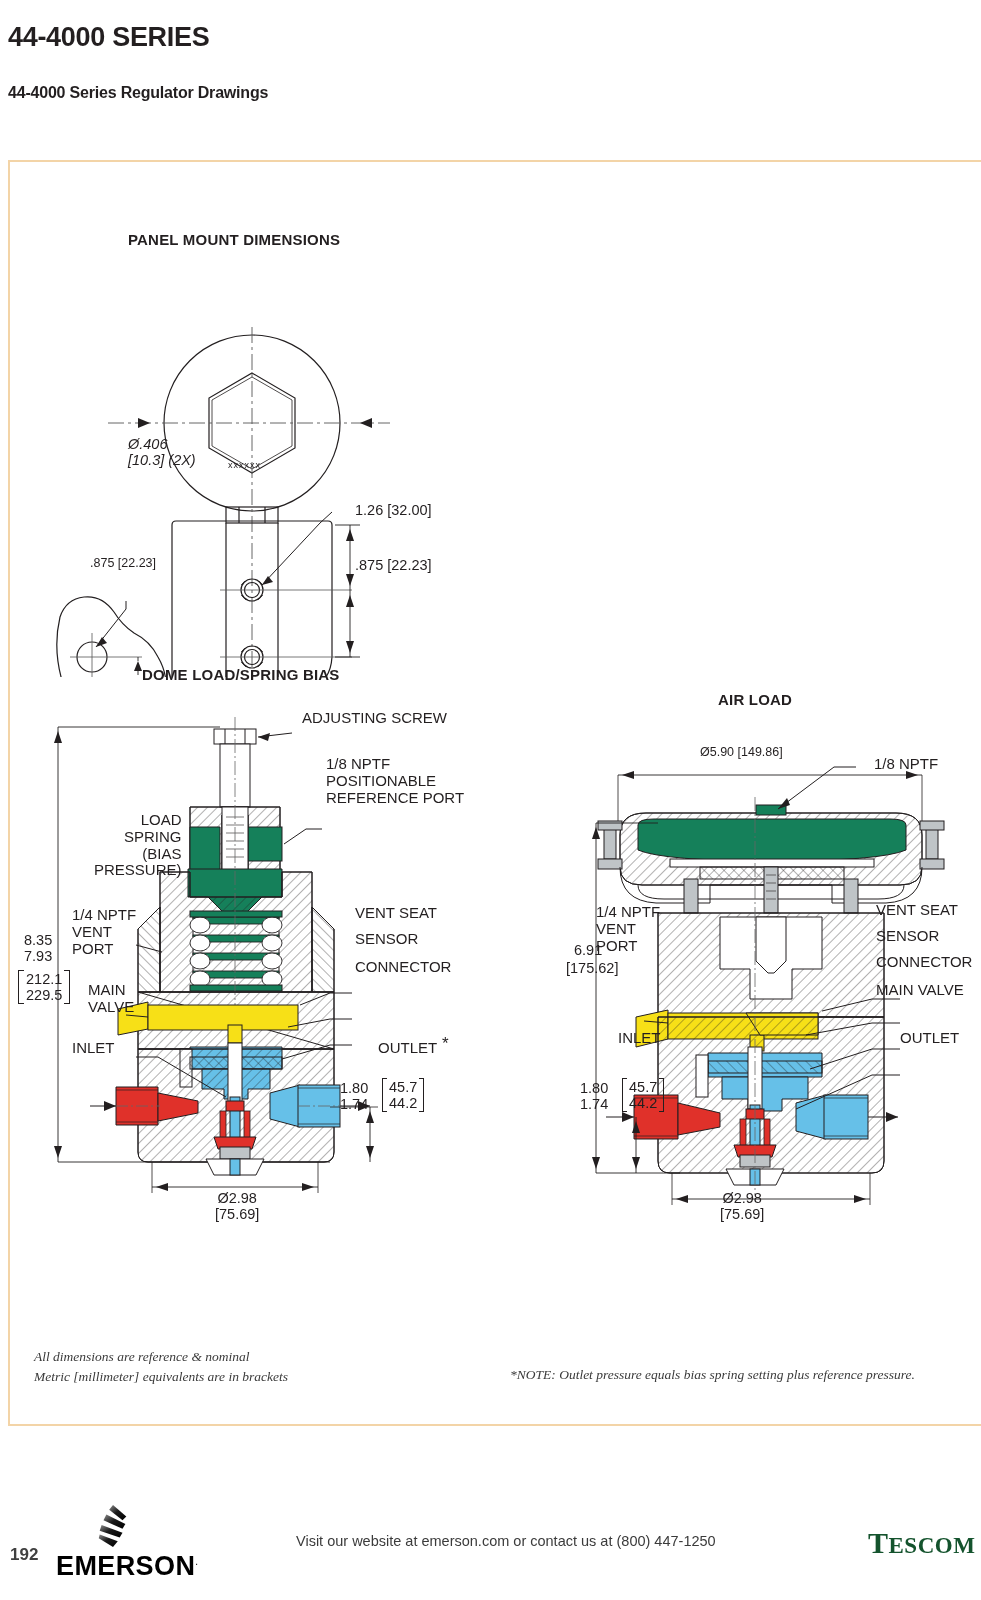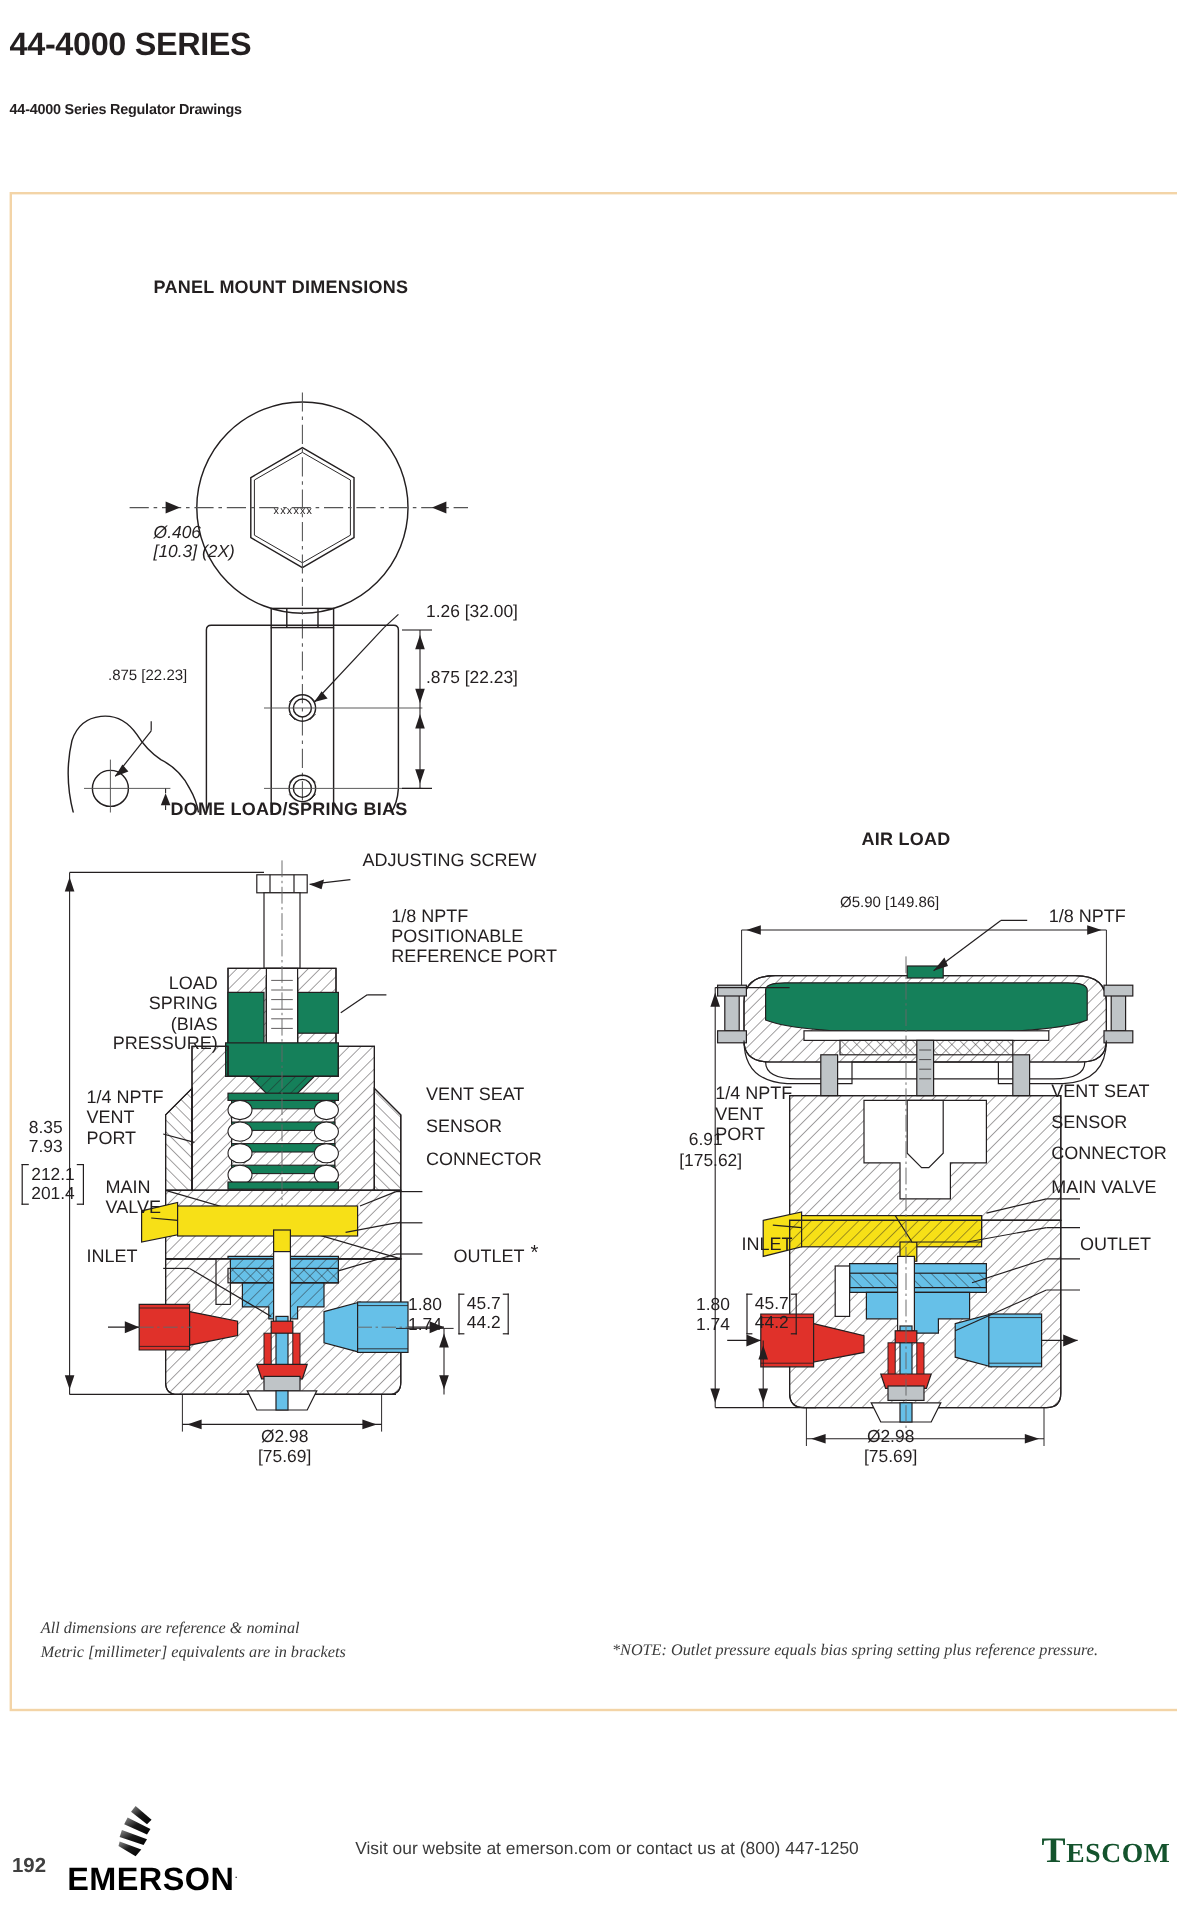--- a/index.html
+++ b/index.html
@@ -13,21 +13,21 @@
   .page { position: relative; width: 981px; height: 1154px; background:#fff; }
 
   
   .h1 {
     position: absolute; left: 8px; top: 22px;
     font-size: 27px; font-weight: bold; color: #231f20;
     letter-spacing: -0.3px;
   }
   .h2 {
     position: absolute; left: 8px; top: 84px;
-    font-size: 12px; font-weight: bold; color: #231f20;
+    font-size: 16px; font-weight: bold; color: #231f20;
     letter-spacing: -0.2px;
   }
 
   
   .panel {
     position: absolute; left: 8px; top: 160px;
     width: 1000px; height: 1266px;
     border: 2px solid #f3d4a7;
     background: #ffffff;
   }
@@ -37,21 +37,21 @@
     position: absolute;
     font-family: "Liberation Sans", sans-serif;
     color: #231f20;
     white-space: pre;
     line-height: 1.12;
   }
   .sec-title { font-size: 15px; font-weight: bold; letter-spacing: 0.2px; }
   .dim { font-size: 14.5px; }
   .dim-s { font-size: 12.5px; }
   .call { font-size: 15px; }
-  .tiny { font-size: 9px; letter-spacing: 1px; }
+  .tiny { font-size: 9px; letter-spacing: 1px; margin-top: 40px; }
 
   .note {
     position: absolute;
     font-family: "Liberation Serif", serif;
     font-style: italic;
     font-size: 13.5px;
     color: #3a3a3a;
     line-height: 1.45;
     white-space: pre-line;
   }
@@ -364,21 +364,21 @@
     <div class="lbl" style="left:432px; top:872px; font-size:17px;">*</div>
     <div class="lbl call" style="left:345px; top:743px;">VENT SEAT</div>
     <div class="lbl call" style="left:345px; top:769px;">SENSOR</div>
     <div class="lbl call" style="left:345px; top:797px;">CONNECTOR</div>
 
     <div class="lbl dim" style="left:14px; top:770px; text-align:center;">8.35
 7.93</div>
     <div style="position:absolute; left:8px; top:808px; display:flex; align-items:stretch;">
       <div style="width:6px; border:1.3px solid #231f20; border-right:none;"></div>
       <div class="lbl dim" style="position:relative; left:0; top:0; padding:1px 2px; text-align:center;">212.1
-201.4</div>
+229.5</div>
       <div style="width:6px; border:1.3px solid #231f20; border-left:none;"></div>
     </div>
 
     <div class="lbl dim" style="left:330px; top:918px; text-align:center;">1.80
 1.74</div>
     <div style="position:absolute; left:372px; top:916px; display:flex; align-items:stretch;">
       <div style="width:5px; border:1.3px solid #231f20; border-right:none;"></div>
       <div class="lbl dim" style="position:relative; left:0; top:0; padding:1px 2px; text-align:center;">45.7
 44.2</div>
       <div style="width:5px; border:1.3px solid #231f20; border-left:none;"></div>

